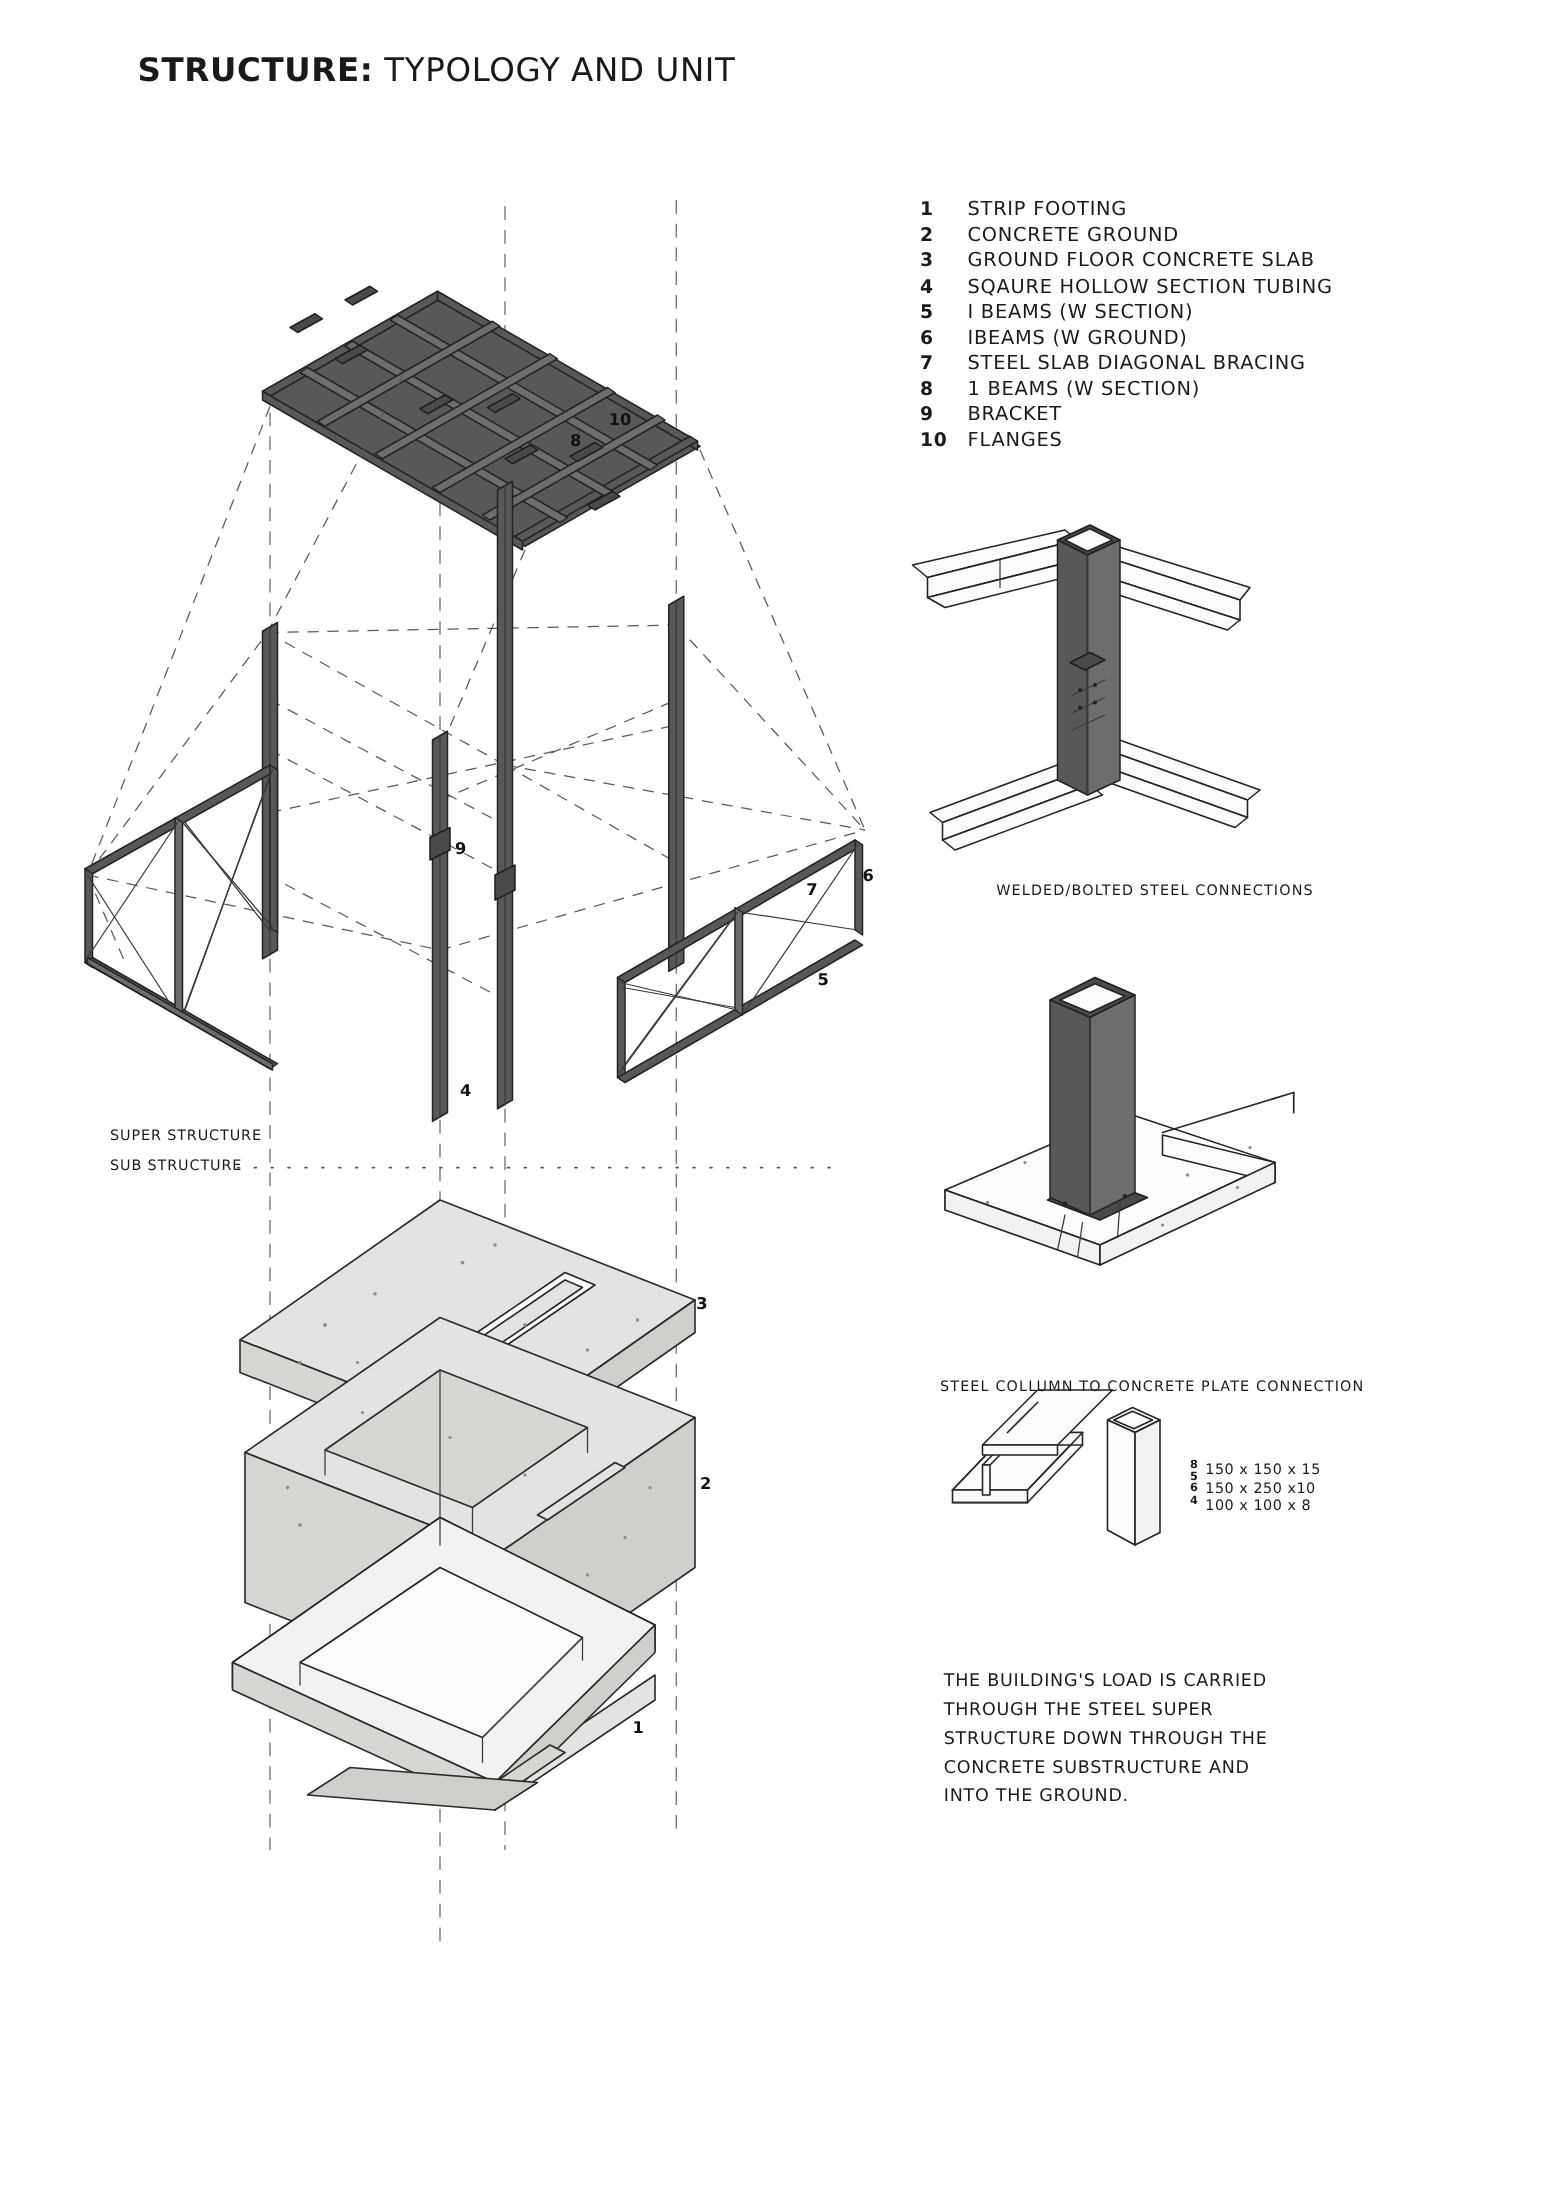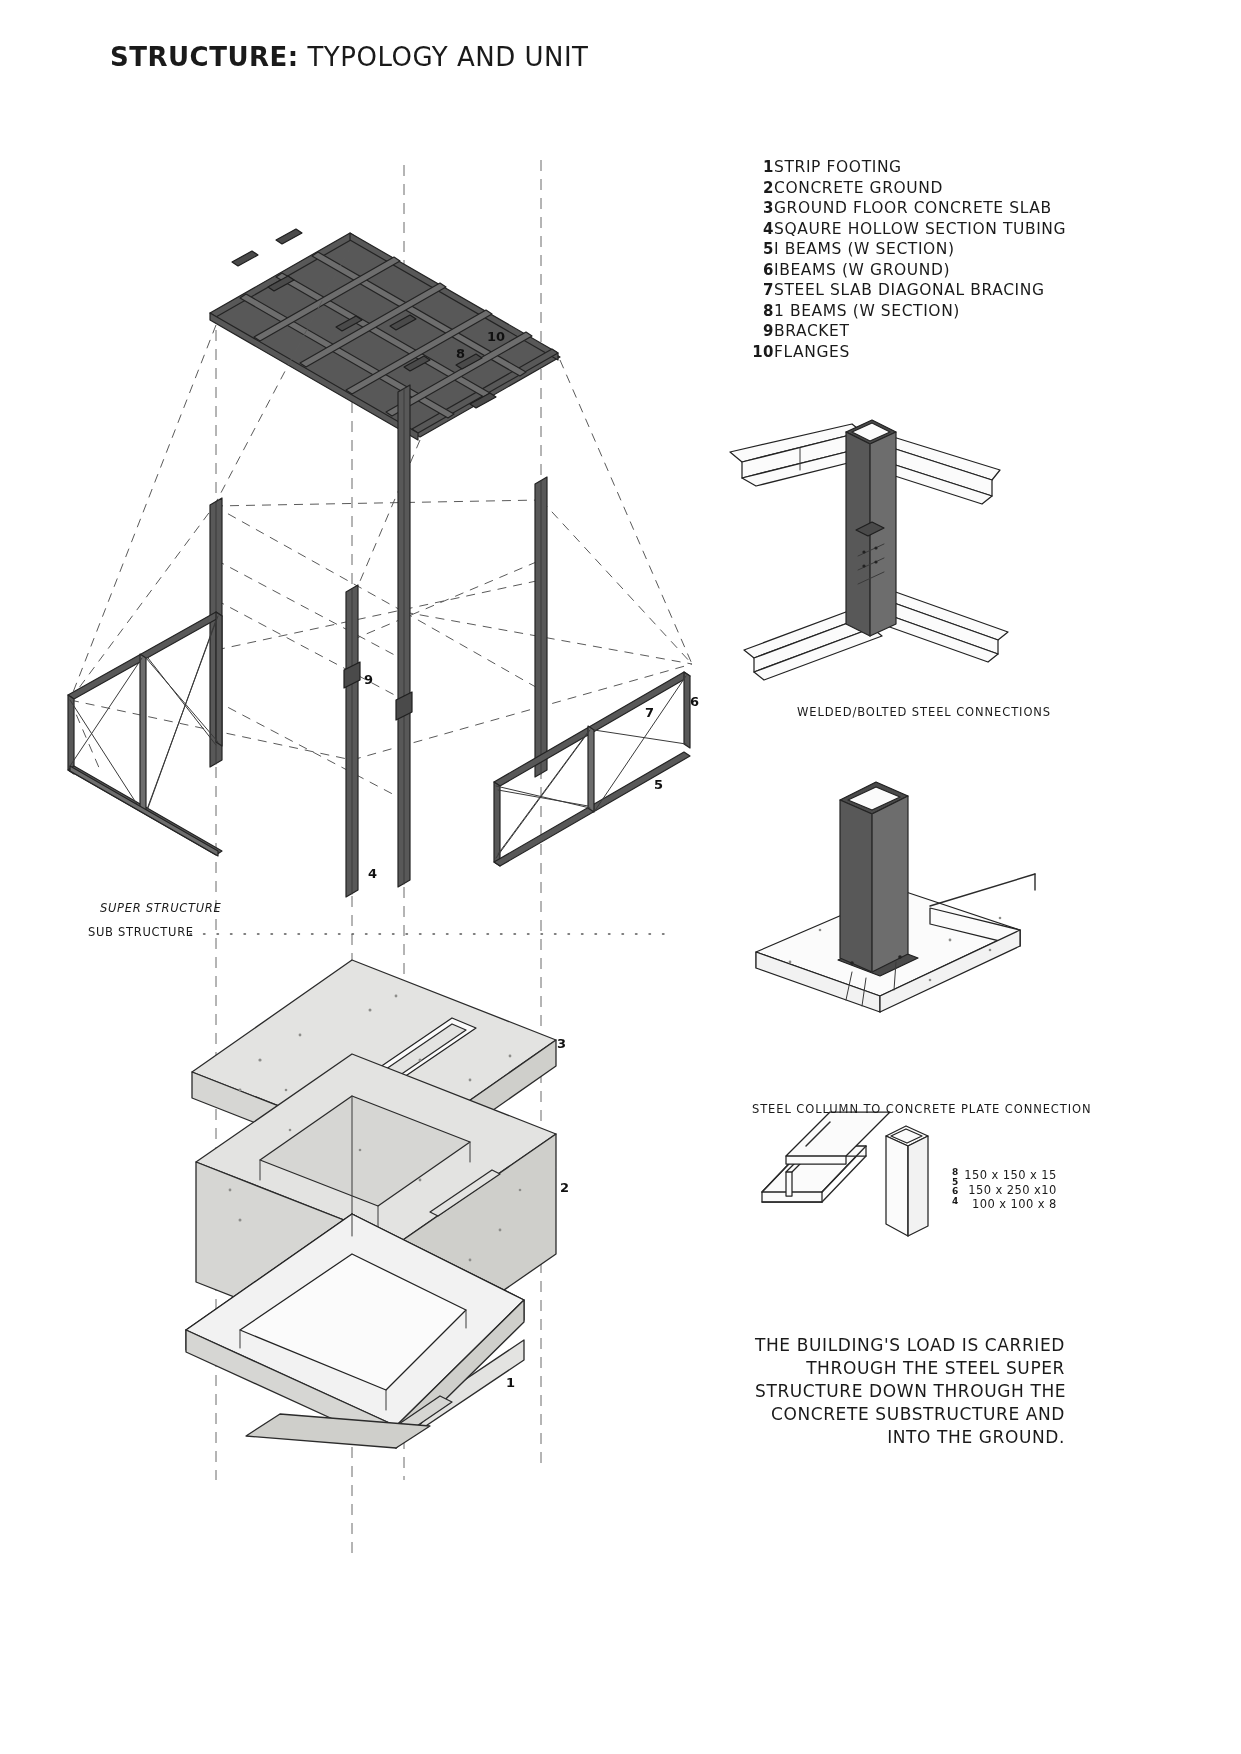--- a/index.html
+++ b/index.html
@@ -4,21 +4,21 @@
 <style>
   html,body{margin:0;padding:0;}
   body{
     width:1241px;height:1754px;
     background:#ffffff;
     font-family:"DejaVu Sans",sans-serif;
     position:relative;
     overflow:hidden;
     color:#1a1a1a;
   }
-  .sheet{position:absolute;inset:0;text-align:right;}
+  .sheet{position:absolute;inset:0;}
 
   
   #page-title{
     position:absolute;left:110px;top:42px;
     font-size:26px;letter-spacing:.5px;white-space:nowrap;
   }
   #page-title .bold{font-weight:bold;}
 
   
   #legend{position:absolute;left:736px;top:158px;font-size:0;}
@@ -26,32 +26,32 @@
   #legend .num{width:38px;font-size:15px;font-weight:bold;letter-spacing:.5px;}
   #legend .lbl{font-size:15.5px;letter-spacing:.6px;white-space:nowrap;}
 
   
   .caption{position:absolute;font-size:11.5px;letter-spacing:.9px;white-space:nowrap;}
   #caption-welded{left:797px;top:705px;}
   #caption-column{left:752px;top:1102px;}
 
   
   .sslabel{position:absolute;font-size:11.5px;letter-spacing:.7px;white-space:nowrap;}
-  #label-super{left:100px;top:901px;font-style:italic;}
+  #label-super{left:88px;top:901px;}
   #label-sub{left:88px;top:925px;}
 
   
   #sections-dims{position:absolute;left:952px;top:1168px;display:flex;font-size:0;}
   #sections-dims .keys{display:flex;flex-direction:column;margin-right:6px;}
   #sections-dims .keys span{font-size:9px;font-weight:bold;line-height:9.5px;}
   #sections-dims .vals{display:flex;flex-direction:column;}
   #sections-dims .vals span{font-size:11.5px;line-height:14.5px;letter-spacing:.4px;white-space:nowrap;}
 
   
-  #load-note{position:absolute;left:755px;top:1334px;width:310px;font-size:17px;line-height:23px;letter-spacing:.6px;}
+  #load-note{position:absolute;left:755px;top:1334px;width:310px;font-size:14px;line-height:23px;letter-spacing:.6px;}
   #load-note div{white-space:nowrap;}
 
   
   .callout{position:absolute;font-size:13px;font-weight:bold;color:#111;}
 
   svg{position:absolute;left:0;top:0;width:1241px;height:1754px;overflow:visible;}
   .ln{fill:none;stroke:#2b2b2b;stroke-width:1.4;stroke-linecap:round;stroke-linejoin:round;}
   .thin{fill:none;stroke:#3a3a3a;stroke-width:1;stroke-linecap:round;}
   .dash{fill:none;stroke:#5a5a5a;stroke-width:1;stroke-dasharray:9 7;}
   .dashv{fill:none;stroke:#6a6a6a;stroke-width:1;stroke-dasharray:11 8;}

